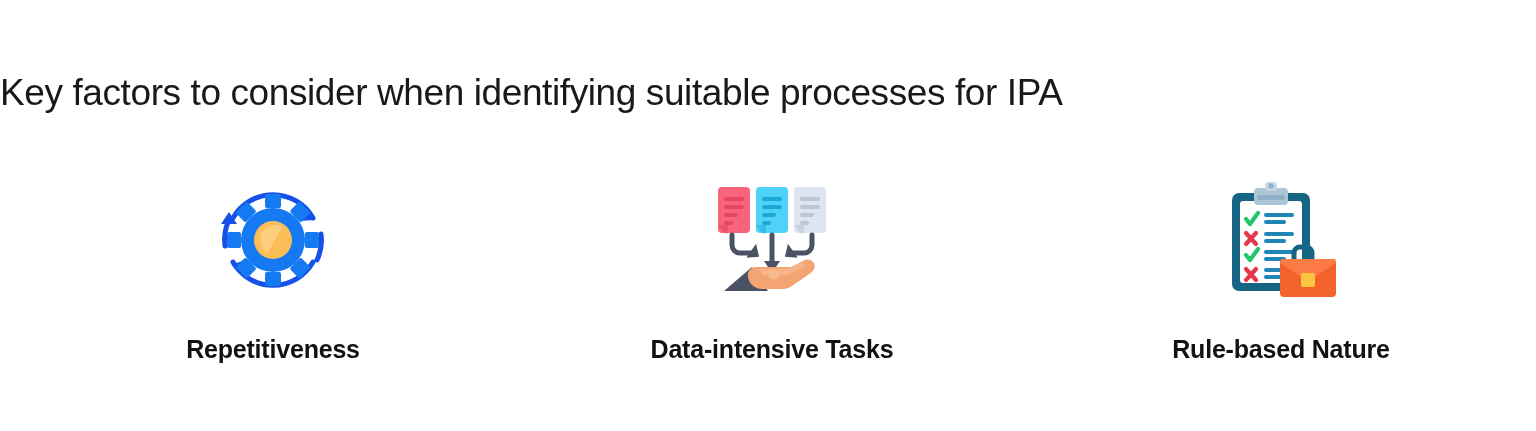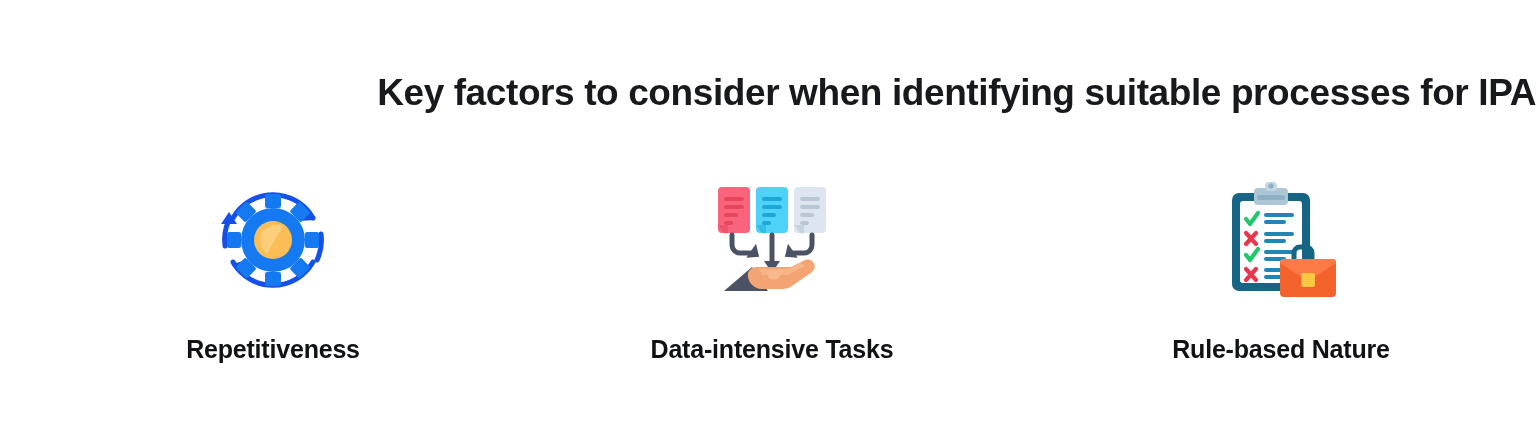--- a/index.html
+++ b/index.html
@@ -17,24 +17,24 @@
     position: relative;
     width: 1536px;
     height: 431px;
     background: #ffffff;
   }
   .slide-title {
     position: absolute;
     top: 72px;
     left: 0;
     width: 1536px;
-    text-align: right;
+    text-align: left;
     font-family: "Liberation Sans", sans-serif;
     font-size: 37px;
-    font-weight: bold;
+    font-weight: normal;
     color: #18191c;
     letter-spacing: -0.4px;
     white-space: nowrap;
   }
   .columns {
     position: absolute;
     top: 165px;
     left: 40px;
     width: 1456px;
     display: flex;

